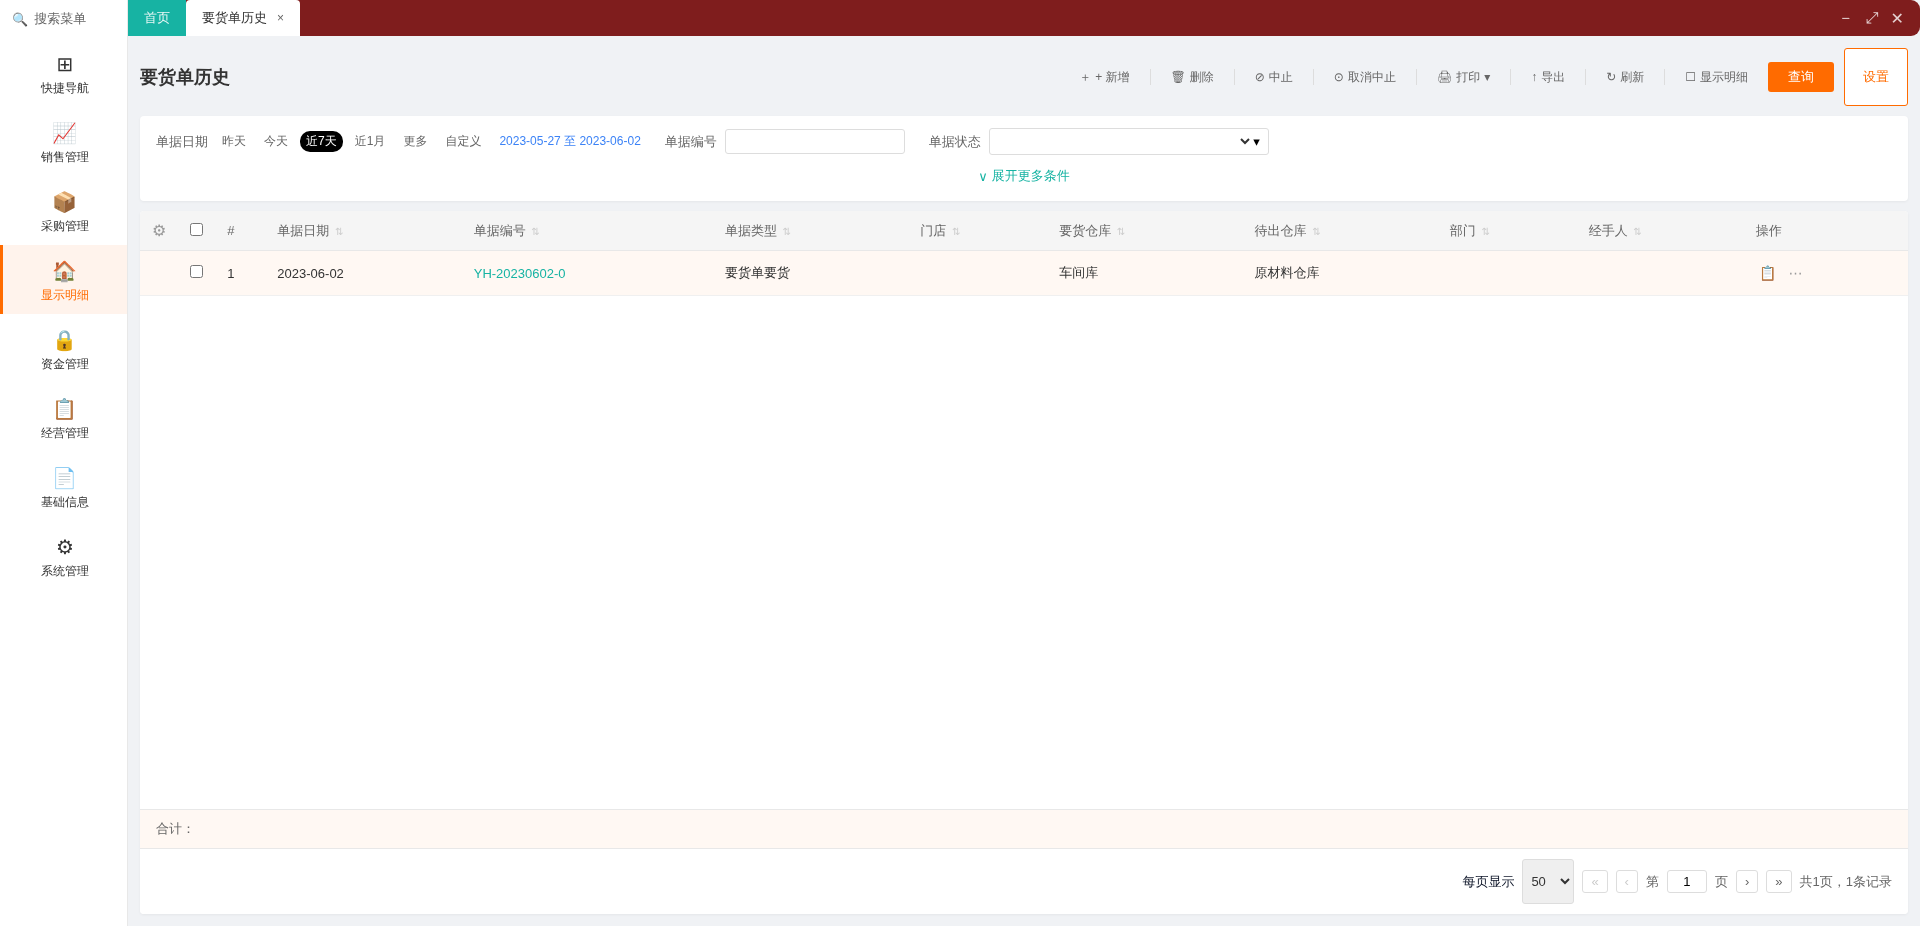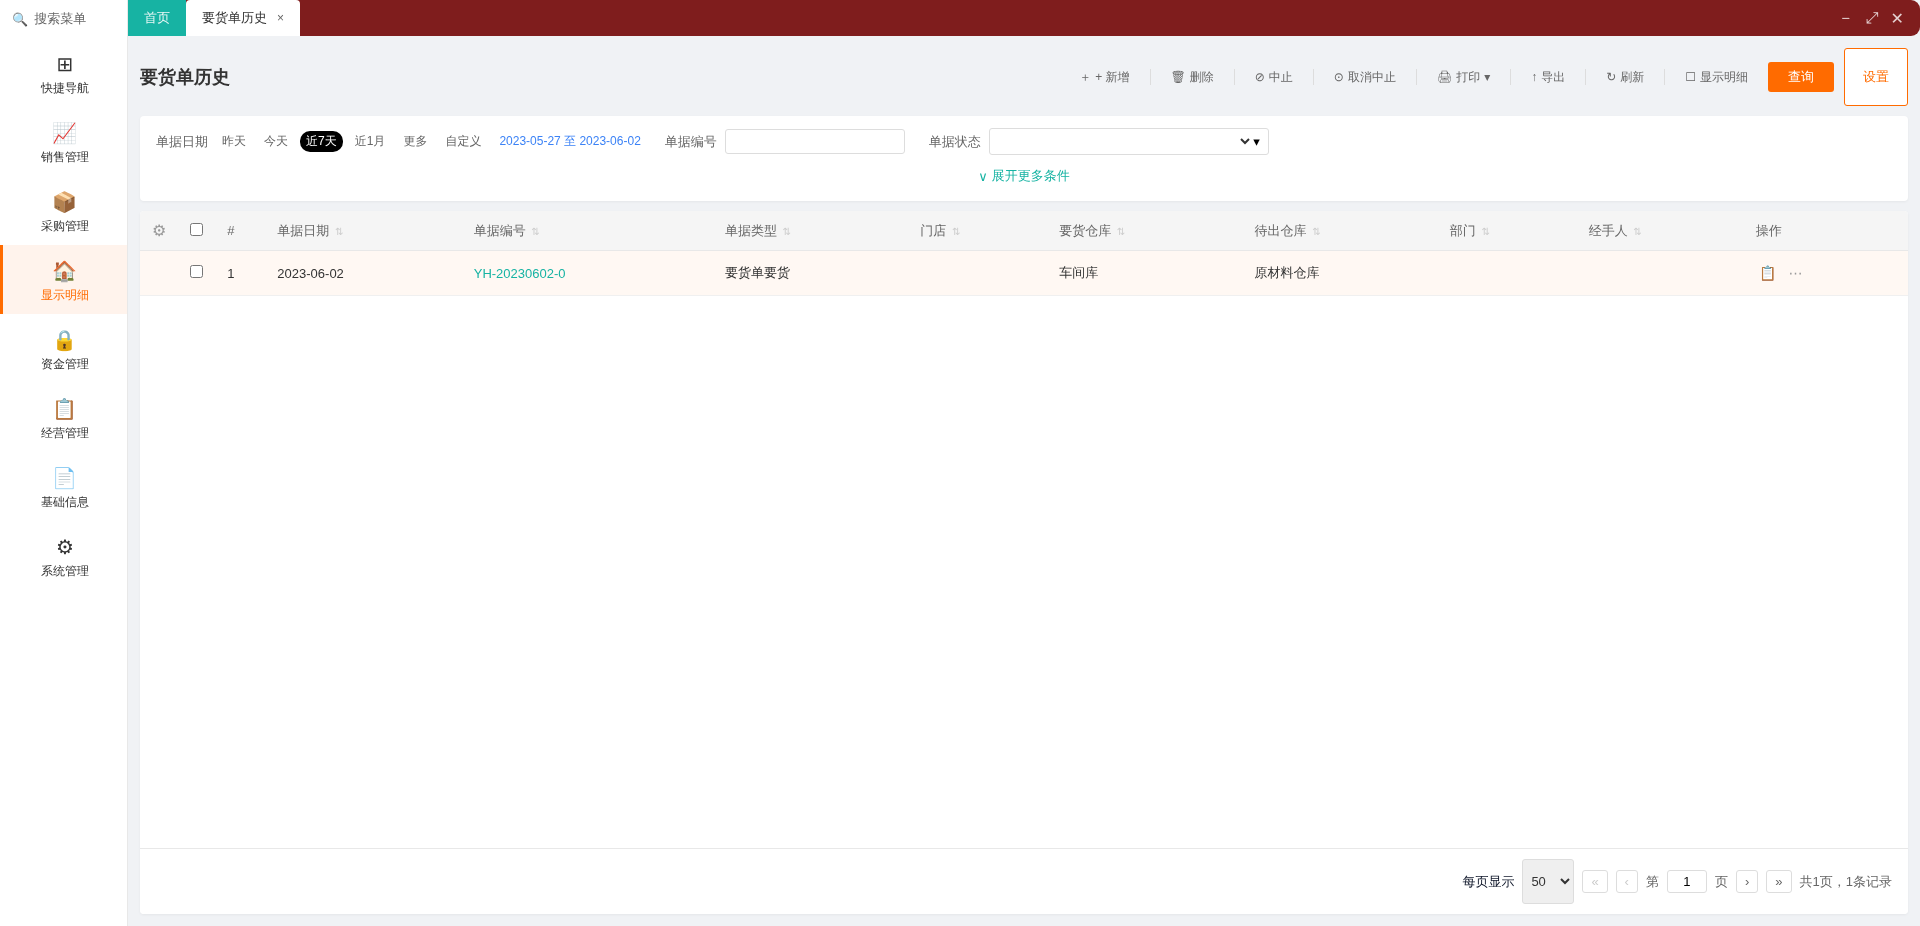--- a/index.html
+++ b/index.html
@@ -422,20 +422,23 @@
               </td>
               <td>
                 <span class="op-icon">📋</span>
                 <span class="op-icon">⋯</span>
               </td>
             </tr>
           </tbody>
         </table>
       </div>
 
+      <div class="table-footer">
+        <span>合计：</span>
+      </div>
 
       <div class="pagination">
         <span class="pagination-label">每页显示</span>
         <select class="page-size-select">
           <option value="20">20</option>
           <option value="50" selected="">50</option>
           <option value="100">100</option>
           <option value="200">200</option>
         </select>
         <button class="page-btn" disabled="">«</button>

